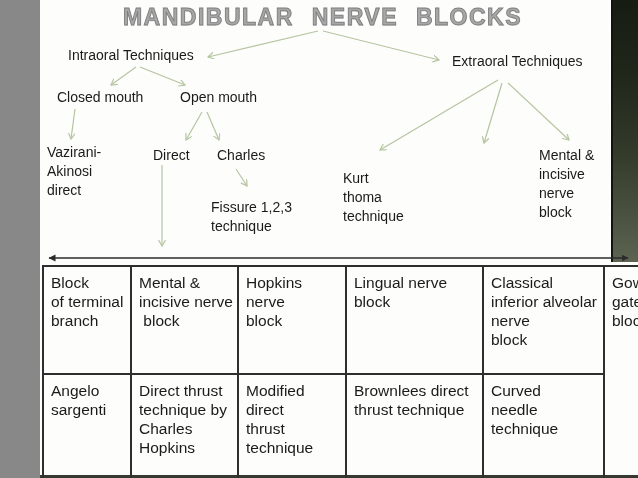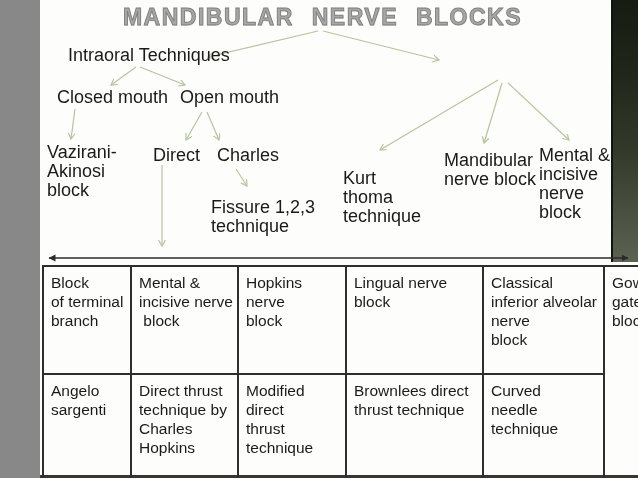--- a/index.html
+++ b/index.html
@@ -19,21 +19,21 @@
     font-size:23px;font-weight:bold;
     letter-spacing:1.5px;word-spacing:10px;
     color:#a7a7a7;
     -webkit-text-stroke:0.9px #7e7e7e;
     text-shadow:0.5px 0.5px 0 #e8e8e8;
     white-space:nowrap;
   }
   
   .node{
     position:absolute;
-    font-size:18px;line-height:19px;
+    font-size:14px;line-height:19px;
     white-space:pre-wrap;
   }
   .n-intraoral {left:28px; top:46px;}
   .n-extraoral {left:412px;top:52px;}
   .n-closed    {left:17px; top:88px;}
   .n-open      {left:140px;top:88px;}
   .n-vazirani  {left:7px;  top:143px;}
   .n-direct    {left:113px;top:146px;}
   .n-indirect  {left:177px;top:146px;}
   .n-fissure   {left:171px;top:198px;}
@@ -102,34 +102,33 @@
       <line x1="196" y1="169" x2="207" y2="186" marker-end="url(#ahg)"></line>
       <line x1="122" y1="165" x2="122" y2="246" marker-end="url(#ahg)"></line>
       <line x1="458" y1="80" x2="340" y2="150" marker-end="url(#ahg)"></line>
       <line x1="462" y1="83" x2="444" y2="143" marker-end="url(#ahg)"></line>
       <line x1="468" y1="83" x2="529" y2="140" marker-end="url(#ahg)"></line>
     </g>
     <line x1="9" y1="258" x2="588" y2="258" stroke="#2b2b2b" stroke-width="1.4" marker-start="url(#ahb)" marker-end="url(#ahb)"></line>
   </svg>
 
   <div class="node n-intraoral">Intraoral Techniques</div>
+  <div class="node n-extraoral">Extraoral Techniques</div>
   <div class="node n-open">Open mouth</div>
   <div class="node n-closed">Closed mouth</div>
   <div class="node n-vazirani">Vazirani-
 Akinosi
-block</div>
+direct</div>
   <div class="node n-direct">Direct</div>
   <div class="node n-indirect">Charles</div>
   <div class="node n-fissure">Fissure 1,2,3
 technique</div>
   <div class="node n-kurt">Kurt
 thoma
 technique</div>
-  <div class="node n-mandib">Mandibular
-nerve block</div>
   <div class="node n-mental">Mental &amp;
 incisive
 nerve
 block</div>
 
   <div class="tbl">
     <div class="cell r1">Block
 of terminal
 branch</div>
     <div class="cell r1">Mental &amp;

